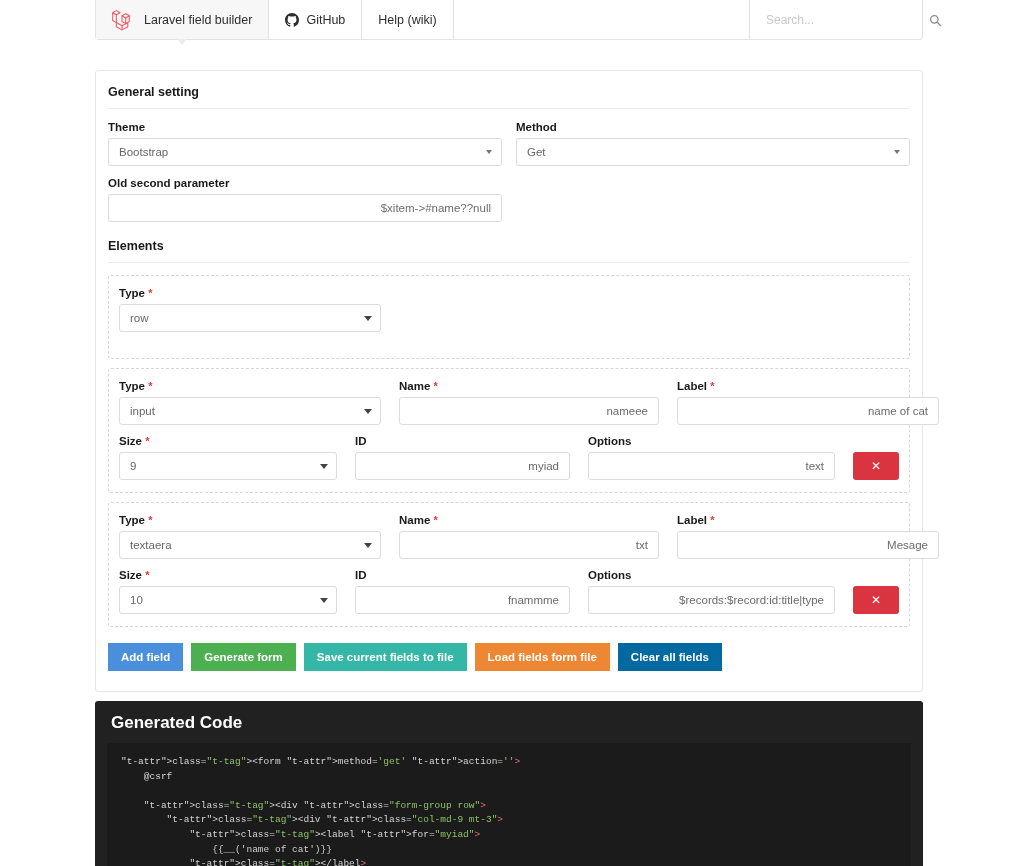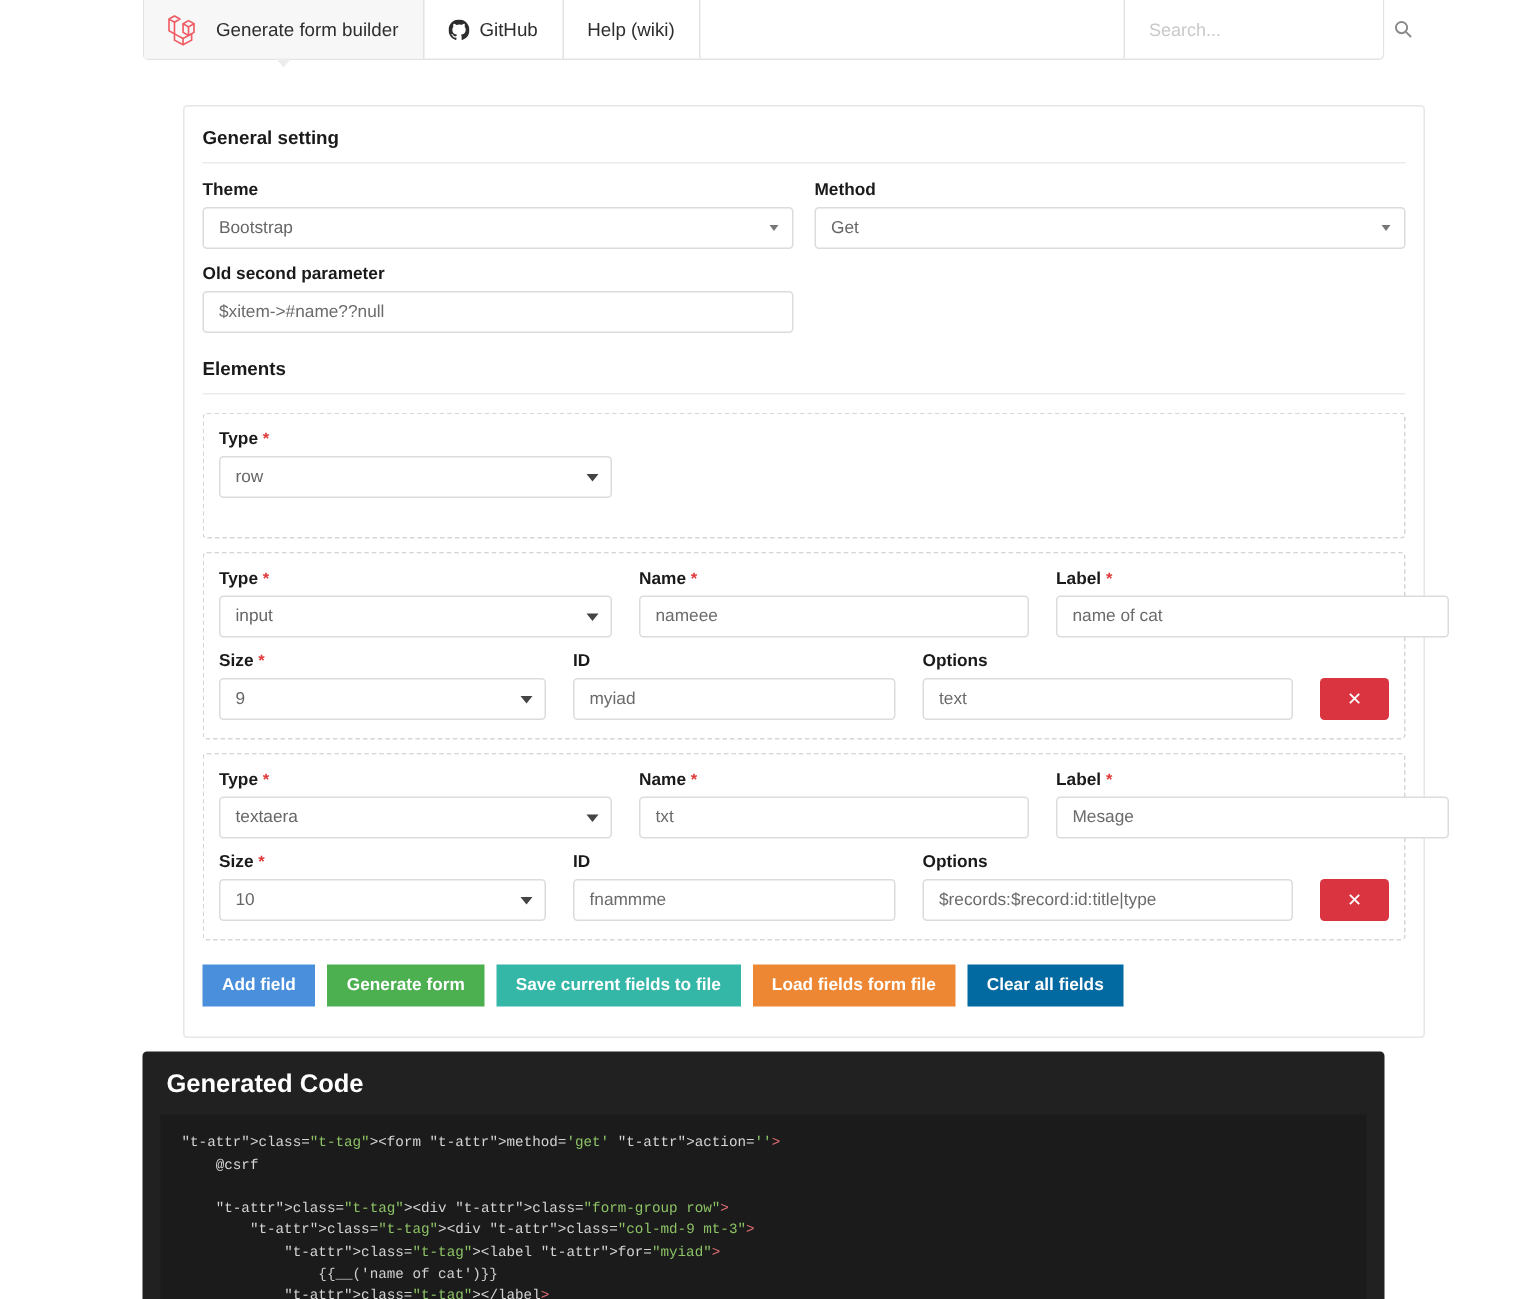--- a/index.html
+++ b/index.html
@@ -60,21 +60,20 @@
   .nav-search input::placeholder { color: #c9c9c9; }
 
   
   .card {
     position: absolute; left: 95px; top: 70px;
     width: 828px;
     background: #fff;
     border: 1px solid #e6e6e6;
     border-radius: 3px;
     padding: 12px 12px 20px 12px;
-    margin-left: 27px;
   }
   .section-title {
     font-size: 12.5px; font-weight: bold; color: #1a1a1a;
     padding: 2px 0 9px 0;
     border-bottom: 1px solid #ececec;
     margin-bottom: 12px;
   }
   .lbl {
     font-size: 11.5px; font-weight: bold; color: #1a1a1a;
     display: block; margin-bottom: 5px;
@@ -89,21 +88,21 @@
     border: 1px solid #dcdcdc;
     border-radius: 3px;
     background: #fff;
     font-size: 11.5px;
     color: #666;
     padding: 0 10px;
     font-family: "Liberation Sans", sans-serif;
     outline: none;
     display: flex; align-items: center;
   }
-  input.ctl { color: #6b6b6b; }
+  input.ctl { color: #6b6b6b; text-align: right; }
   input.ctl::placeholder { color: #9a9a9a; }
 
   
   .sel { position: relative; }
   .sel .ctl { padding-right: 28px; }
   .sel .tri {
     position: absolute; right: 9px; top: 50%; margin-top: -2px;
     width: 0; height: 0;
     border-left: 4px solid transparent;
     border-right: 4px solid transparent;
@@ -195,21 +194,21 @@
         <path d="M9 11 L9 26 L16 30"></path>
         <path d="M16 15 L16 30"></path>
         <path d="M27 17 L34 13 L41 17 L34 21 Z"></path>
         <path d="M27 17 L27 28 L34 32 L41 28 L41 17"></path>
         <path d="M34 21 L34 32"></path>
         <path d="M16 30 L16 38 L27 44 L38 38 L38 30"></path>
         <path d="M16 30 L27 36 L38 30"></path>
         <path d="M27 36 L27 44"></path>
       </svg>
     </span>
-    <span class="brand-label">Generate form builder</span>
+    <span class="brand-label">Laravel field builder</span>
     <span class="caret-down"></span>
   </div>
 
   <div class="nav-item">
     <span style="display:block;width:14px;height:14px;">
       <svg width="14" height="14" viewBox="0 0 16 16" fill="#2d2d2d">
         <path d="M8 0C3.58 0 0 3.58 0 8c0 3.54 2.29 6.53 5.47 7.59.4.07.55-.17.55-.38
         0-.19-.01-.82-.01-1.49-2.01.37-2.53-.49-2.69-.94-.09-.23-.48-.94-.82-1.13-.28-.15-.68-.52-.01-.53.63-.01
         1.08.58 1.23.82.72 1.21 1.87.87 2.33.66.07-.52.28-.87.51-1.07-1.78-.2-3.64-.89-3.64-3.95
         0-.87.31-1.59.82-2.15-.08-.2-.36-1.02.08-2.12 0 0 .67-.21 2.2.82a7.4 7.4 0 0 1 2-.27c.68

